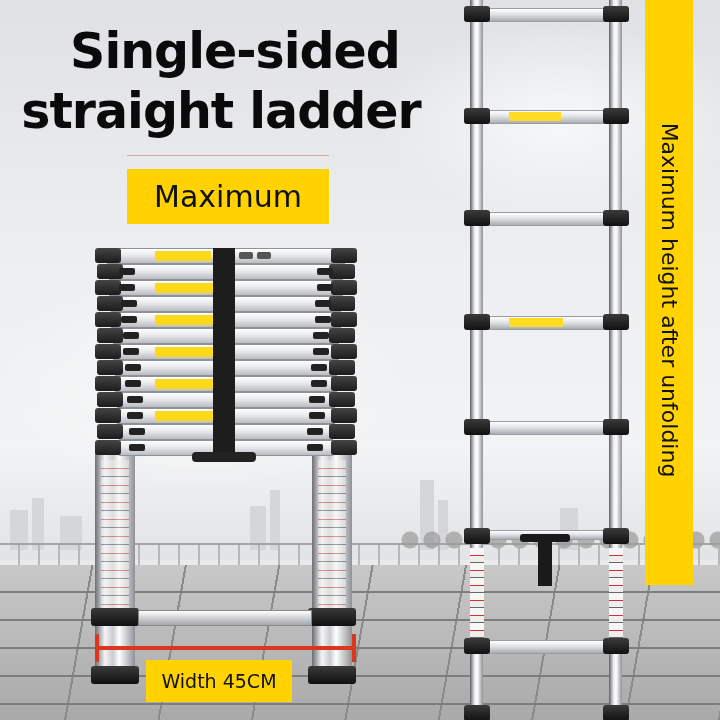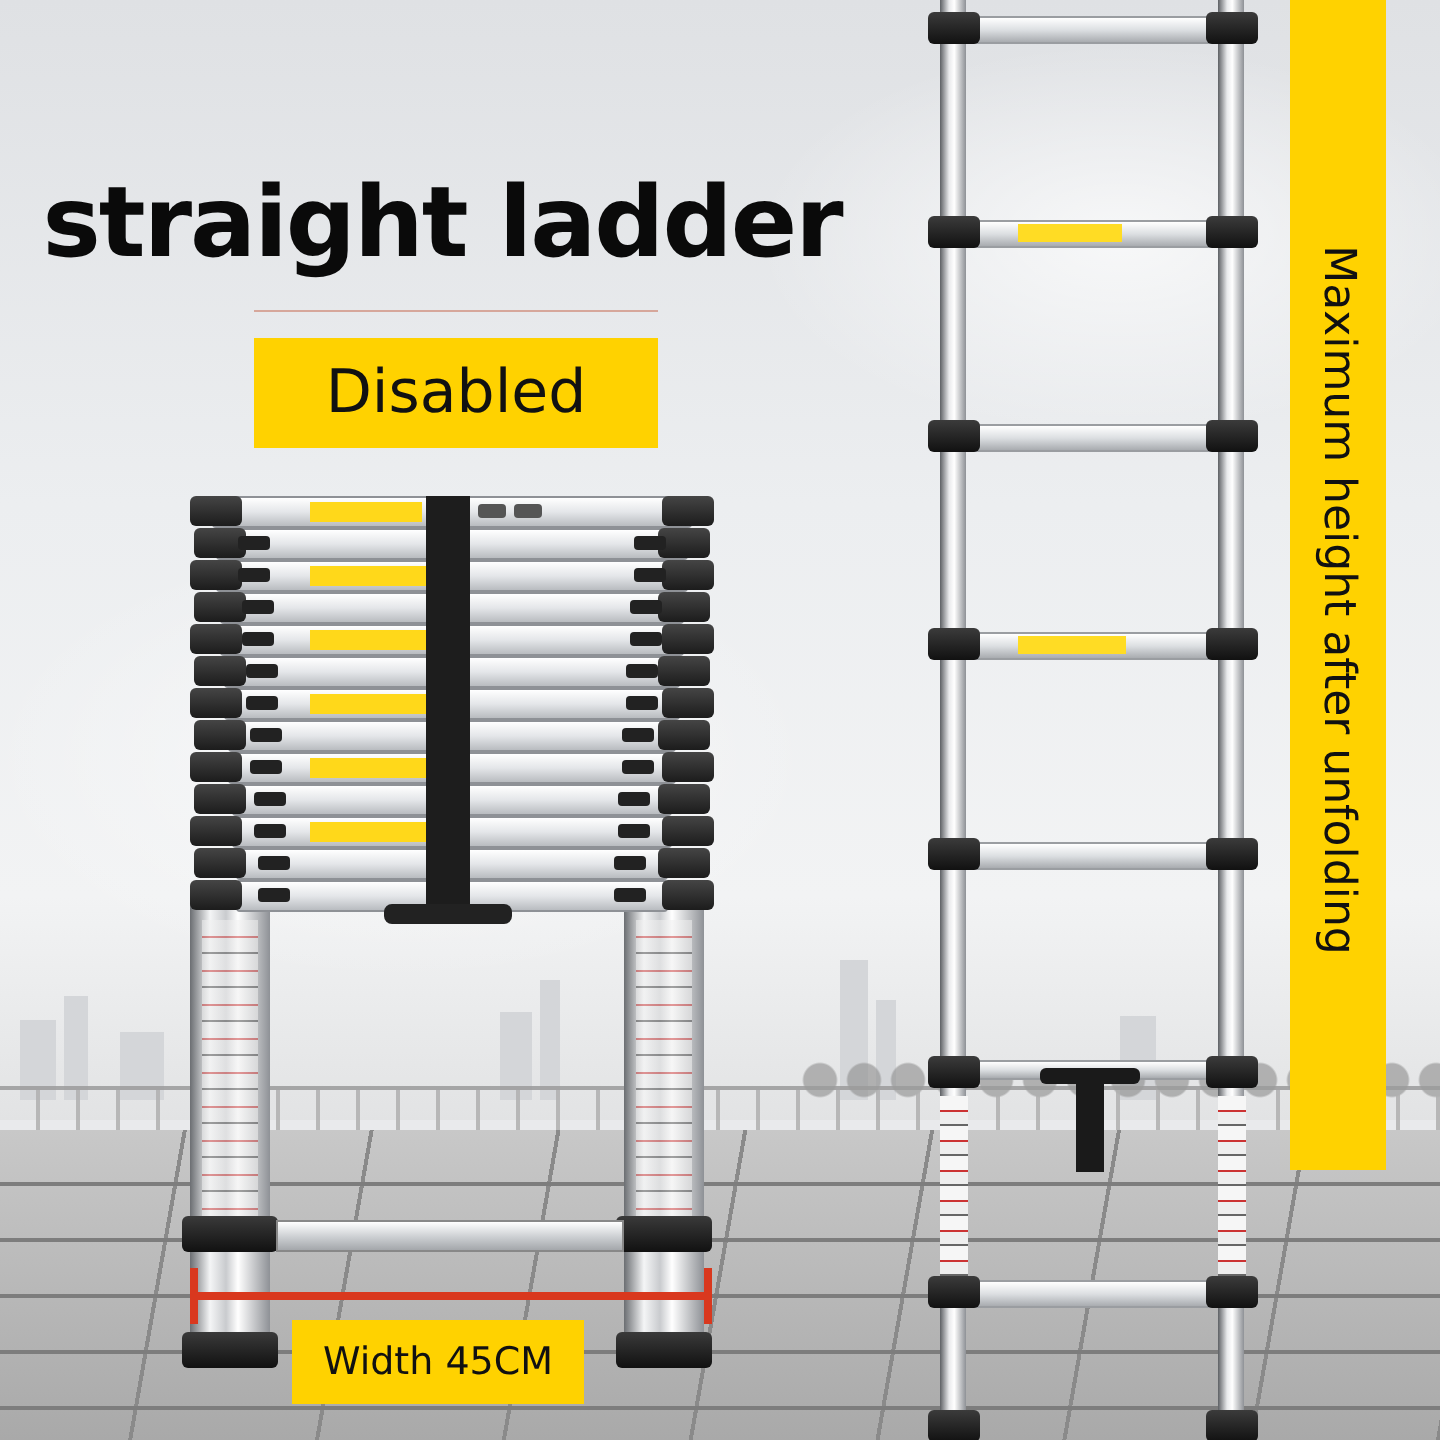--- a/index.html
+++ b/index.html
@@ -92,25 +92,25 @@
         <rect x="438" y="30" width="10" height="50"></rect>
       <rect x="560" y="38" width="18" height="42"></rect>
     </g>
   </svg>
   <div class="trees"></div>
   <div class="fence"></div>
   <div class="ground"></div>
 </div>
 
 <div class="headline">
-  <br>
+  <span>Single-sided</span><br>
   <span class="l2">straight ladder</span>
 </div>
 <div class="divider"></div>
-<div class="tag-disabled">Disabled</div>
+<div class="tag-disabled">Maximum</div>
 
 <div class="folded">
   <div class="pole" style="left:1px; top:200px; height:236px;">
       <div class="pole-label"></div>
     </div>
   <div class="pole" style="left:218px; top:200px; height:236px;">
       <div class="pole-label"></div>
     </div>
 
   <div>

